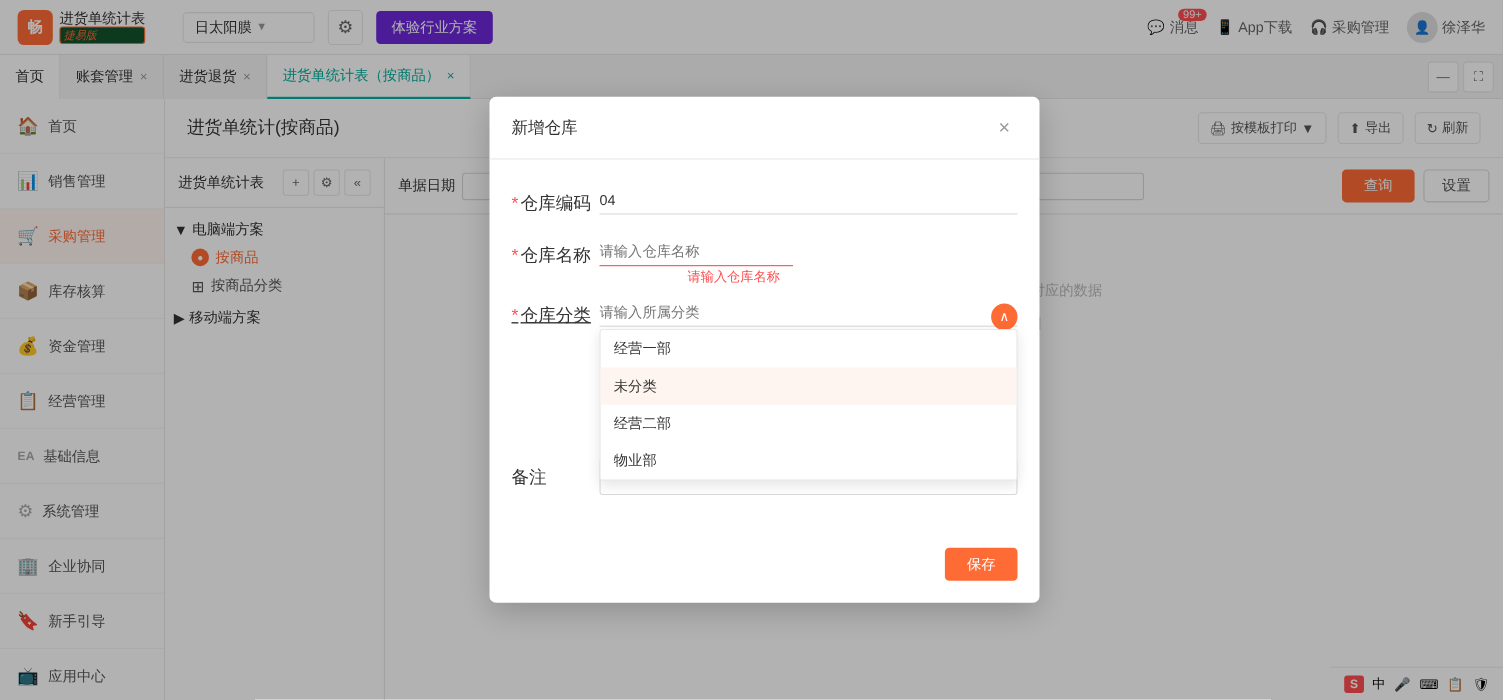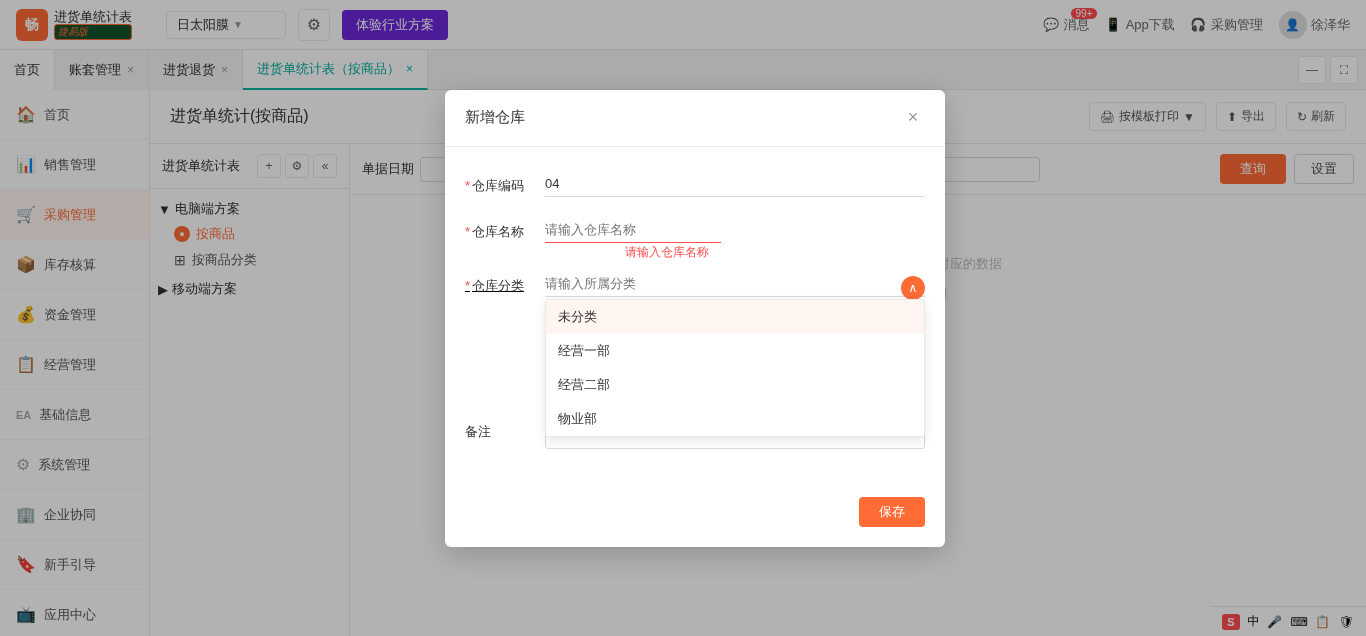--- a/index.html
+++ b/index.html
@@ -203,21 +203,21 @@
     .modal-close {
       cursor: pointer; color: #999; font-size: 18px;
       width: 24px; height: 24px; display: flex; align-items: center; justify-content: center;
     }
     .modal-body { padding: 24px 20px 16px; }
     .form-row {
       display: flex; align-items: flex-start;
       margin-bottom: 20px; position: relative;
     }
     .form-label {
-      width: 80px; font-size: 13px; color: #333;
+      width: 80px; font-size: 16px; color: #333;
       padding-top: 6px; flex-shrink: 0;
     }
     .form-label.required::before {
       content: '*'; color: #ff4d4f; margin-right: 2px;
     }
     .form-input {
       flex: 1;
       border: none; border-bottom: 1px solid #d9d9d9;
       padding: 5px 0; font-size: 13px; color: #333;
       outline: none; background: transparent;
@@ -548,22 +548,22 @@
         </div>
       </div>
 
       <div class="form-row" style="position:relative;text-decoration:underline;">
         <label class="form-label required">仓库分类</label>
         <div class="form-select-wrapper">
           <input class="form-select-input" type="text" placeholder="请输入所属分类" style="">
           <div class="select-arrow">∧</div>
           
           <div class="dropdown-list">
+            <div class="dropdown-item">经营一部</div>
             <div class="dropdown-item highlighted">未分类</div>
-            <div class="dropdown-item">经营一部</div>
             <div class="dropdown-item">经营二部</div>
             <div class="dropdown-item">物业部</div>
           </div>
         </div>
       </div>
 
       <div class="form-row" style="margin-top:120px;">
         <label class="form-label">备注</label>
         <input class="notes-input" type="text" style="">
       </div>

